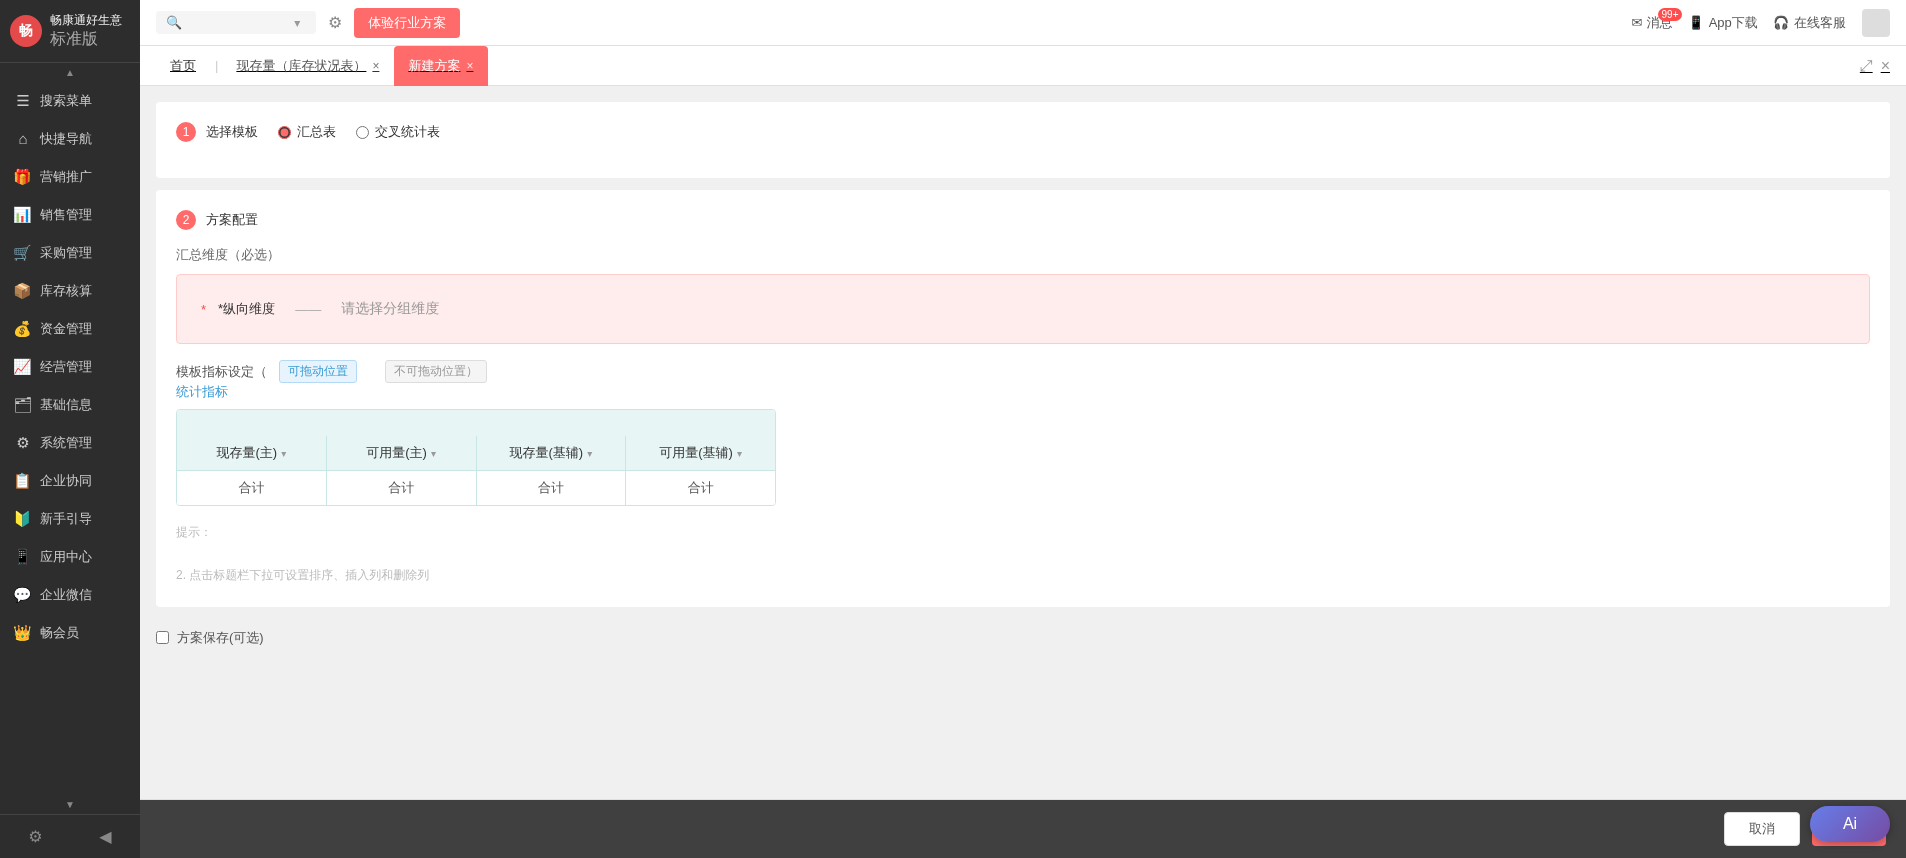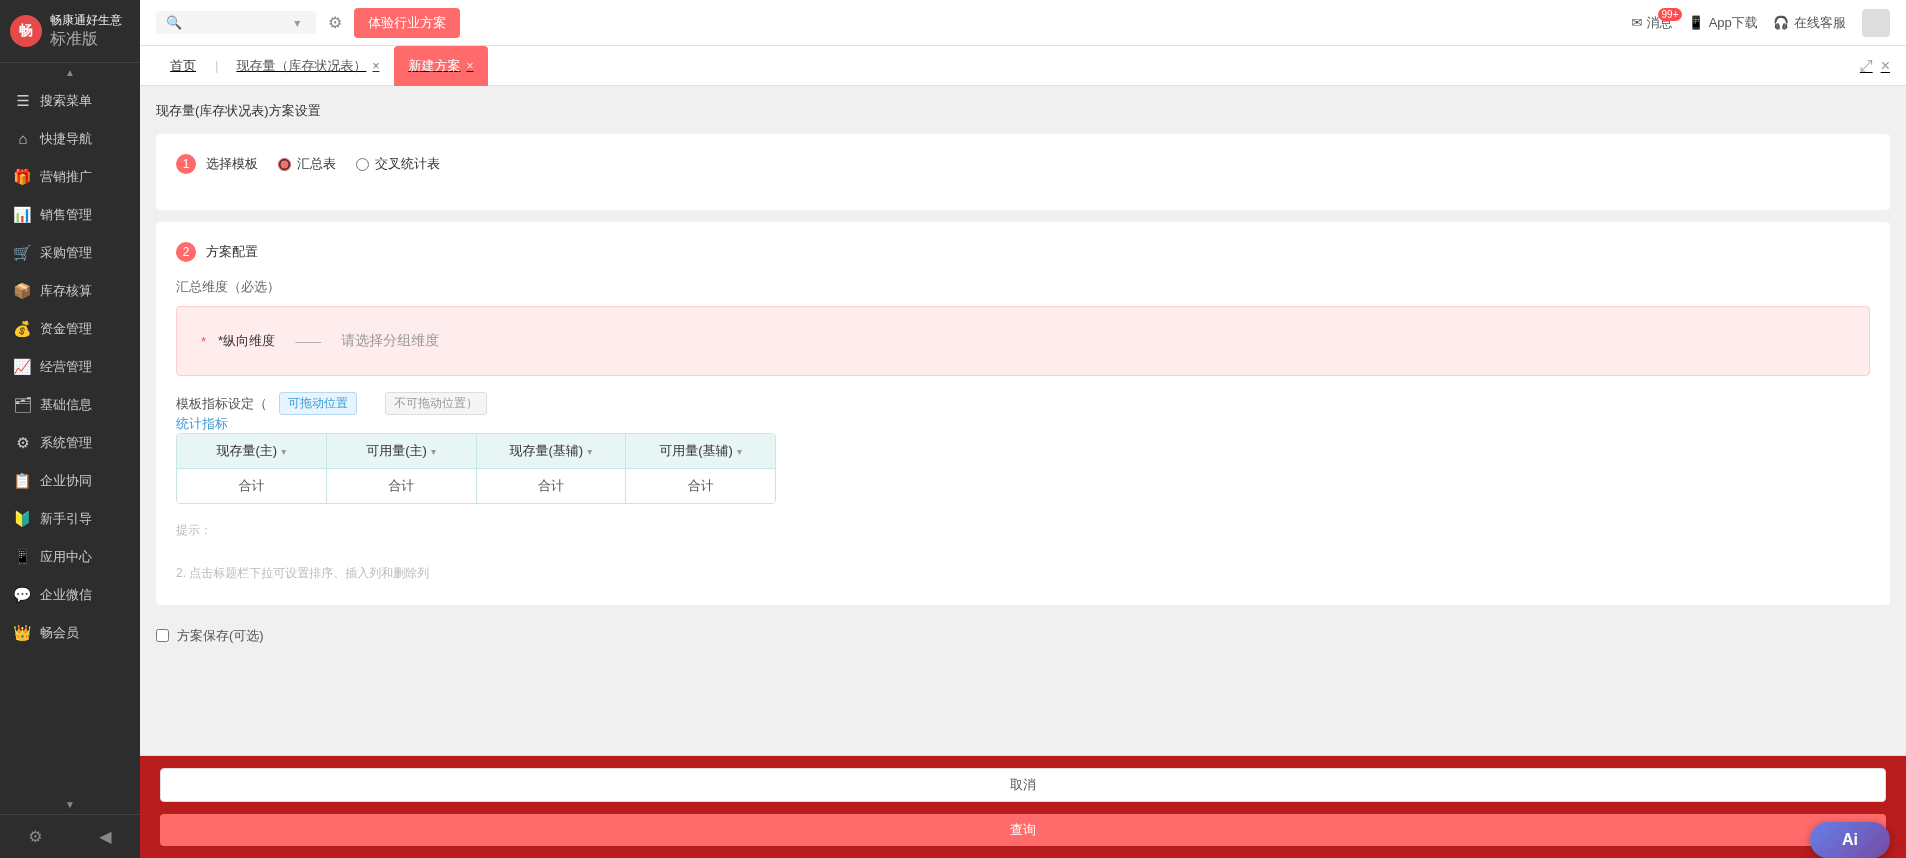--- a/index.html
+++ b/index.html
@@ -347,20 +347,21 @@
     }
     .tag-non-draggable {
       background: #f5f5f5;
       color: #999;
       border: 1px solid #ddd;
     }
 
     .stats-section-label {
       color: #3a9bd5;
       font-size: 13px;
+      margin-bottom: 8px;
       font-weight: 500;
     }
 
     .stats-table {
       border: 1px solid #c8e6e6;
       border-radius: 4px;
       overflow: hidden;
       width: 600px;
     }
     .stats-table-header {
@@ -370,20 +371,21 @@
     .stats-col {
       flex: 1;
       display: flex;
       align-items: center;
       justify-content: center;
       gap: 4px;
       padding: 8px 12px;
       border-right: 1px solid #c8e6e6;
       font-size: 13px;
       color: #333;
+      margin-top: 26px;
     }
     .stats-col:last-child { border-right: none; }
     .stats-col .chevron { color: #999; font-size: 10px; }
 
     .stats-table-body {
       display: flex;
       background: #fff;
     }
     .stats-cell {
       flex: 1;
@@ -409,28 +411,27 @@
       align-items: center;
       gap: 8px;
       margin-top: 10px;
       padding: 10px 0;
       font-size: 13px;
       color: #555;
     }
 
     
     .action-bar {
-      background: #b91c1c;
+      background: #404040;
       border-top: 1px solid #e0e0e0;
       padding: 12px 20px;
       display: flex;
       justify-content: flex-end;
       gap: 12px;
       flex-shrink: 0;
-      flex-direction: column;
     }
     .btn-cancel {
       background: #fff;
       border: 1px solid #ddd;
       color: #555;
       padding: 7px 24px;
       border-radius: 4px;
       cursor: pointer;
       font-size: 13px;
     }
@@ -440,32 +441,32 @@
       color: #fff;
       padding: 7px 24px;
       border-radius: 4px;
       cursor: pointer;
       font-size: 13px;
     }
 
     
     .ai-float {
       position: fixed;
-      bottom: 0;
+      bottom: 16px;
       right: 16px;
       background: linear-gradient(135deg, #667eea, #764ba2);
       color: white;
       width: 80px;
       height: 36px;
       border-radius: 18px;
       display: flex;
       align-items: center;
       justify-content: center;
       font-size: 16px;
-      font-weight: bold;
+      font-weight: normal;
       cursor: pointer;
       box-shadow: 0 2px 8px rgba(0,0,0,0.3);
     }
   </style>
 </head>
 <body>
 
 <div class="sidebar">
   <div class="sidebar-logo">
     <div class="logo-icon">畅</div>
@@ -588,21 +589,20 @@
     </div>
     <div class="tab active">
       <span>新建方案</span>
       <span class="tab-close">×</span>
     </div>
     <div class="tab-expand-btn">⤢</div>
     <div style="margin-left:8px; color:#999; cursor:pointer; font-size:16px;">×</div>
   </div>
 
   <div class="content">
-    <div class="page-title">现存量(库存状况表)方案设置</div>
 
     <div class="section">
       <div class="section-header">
         <div class="step-badge">1</div>
         <span class="section-title">选择模板</span>
         <div class="radio-group">
           <label class="radio-item">
             <input type="radio" name="template" checked="" style="">
             <span>汇总表</span>
           </label>

